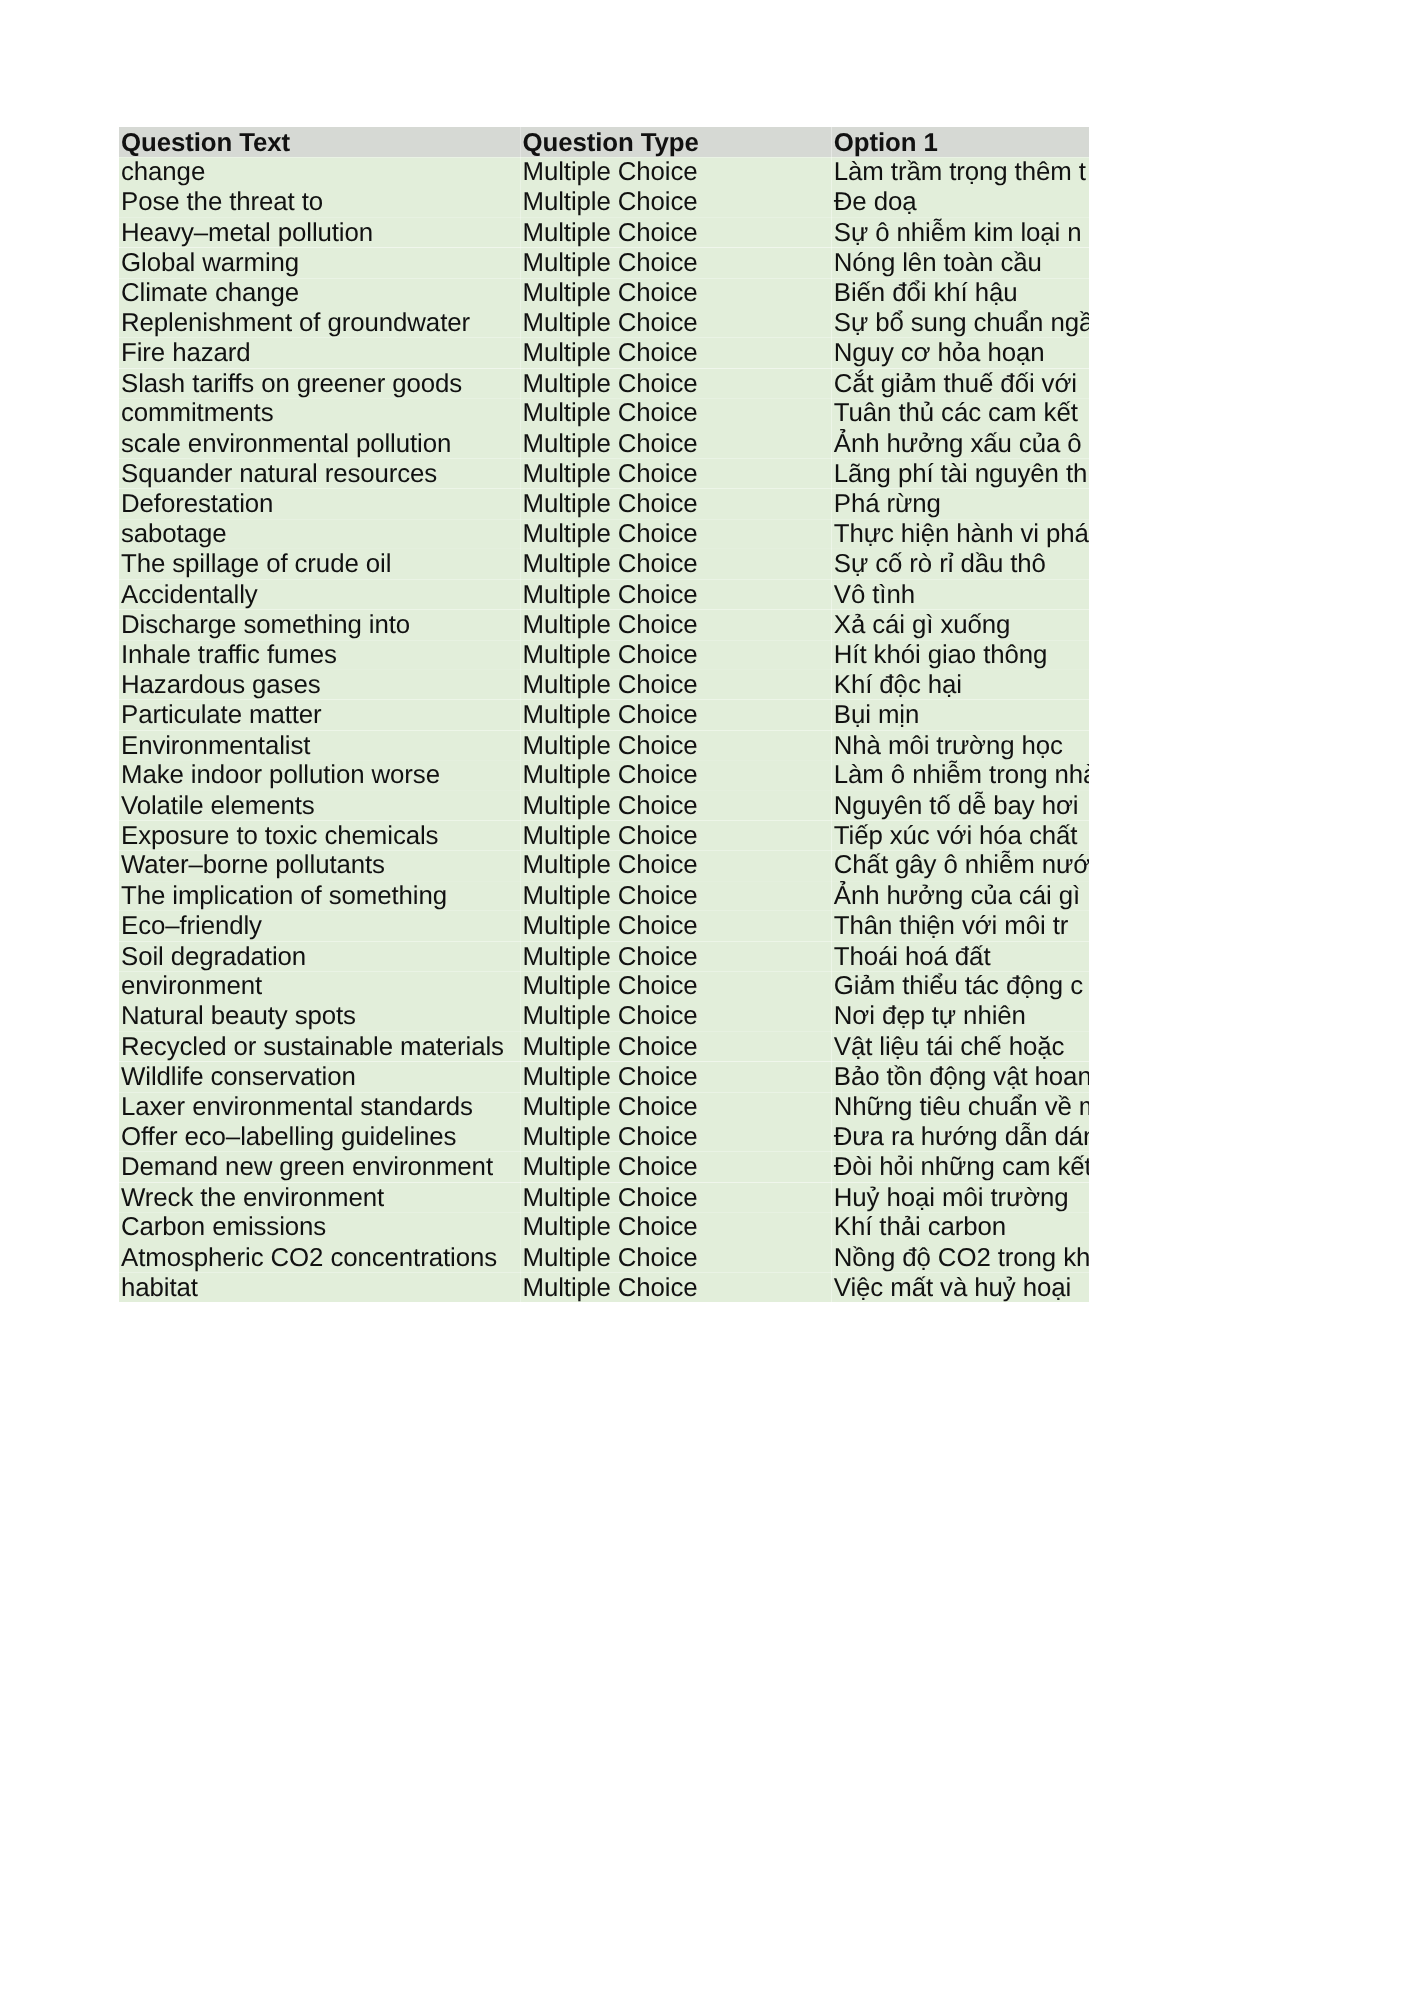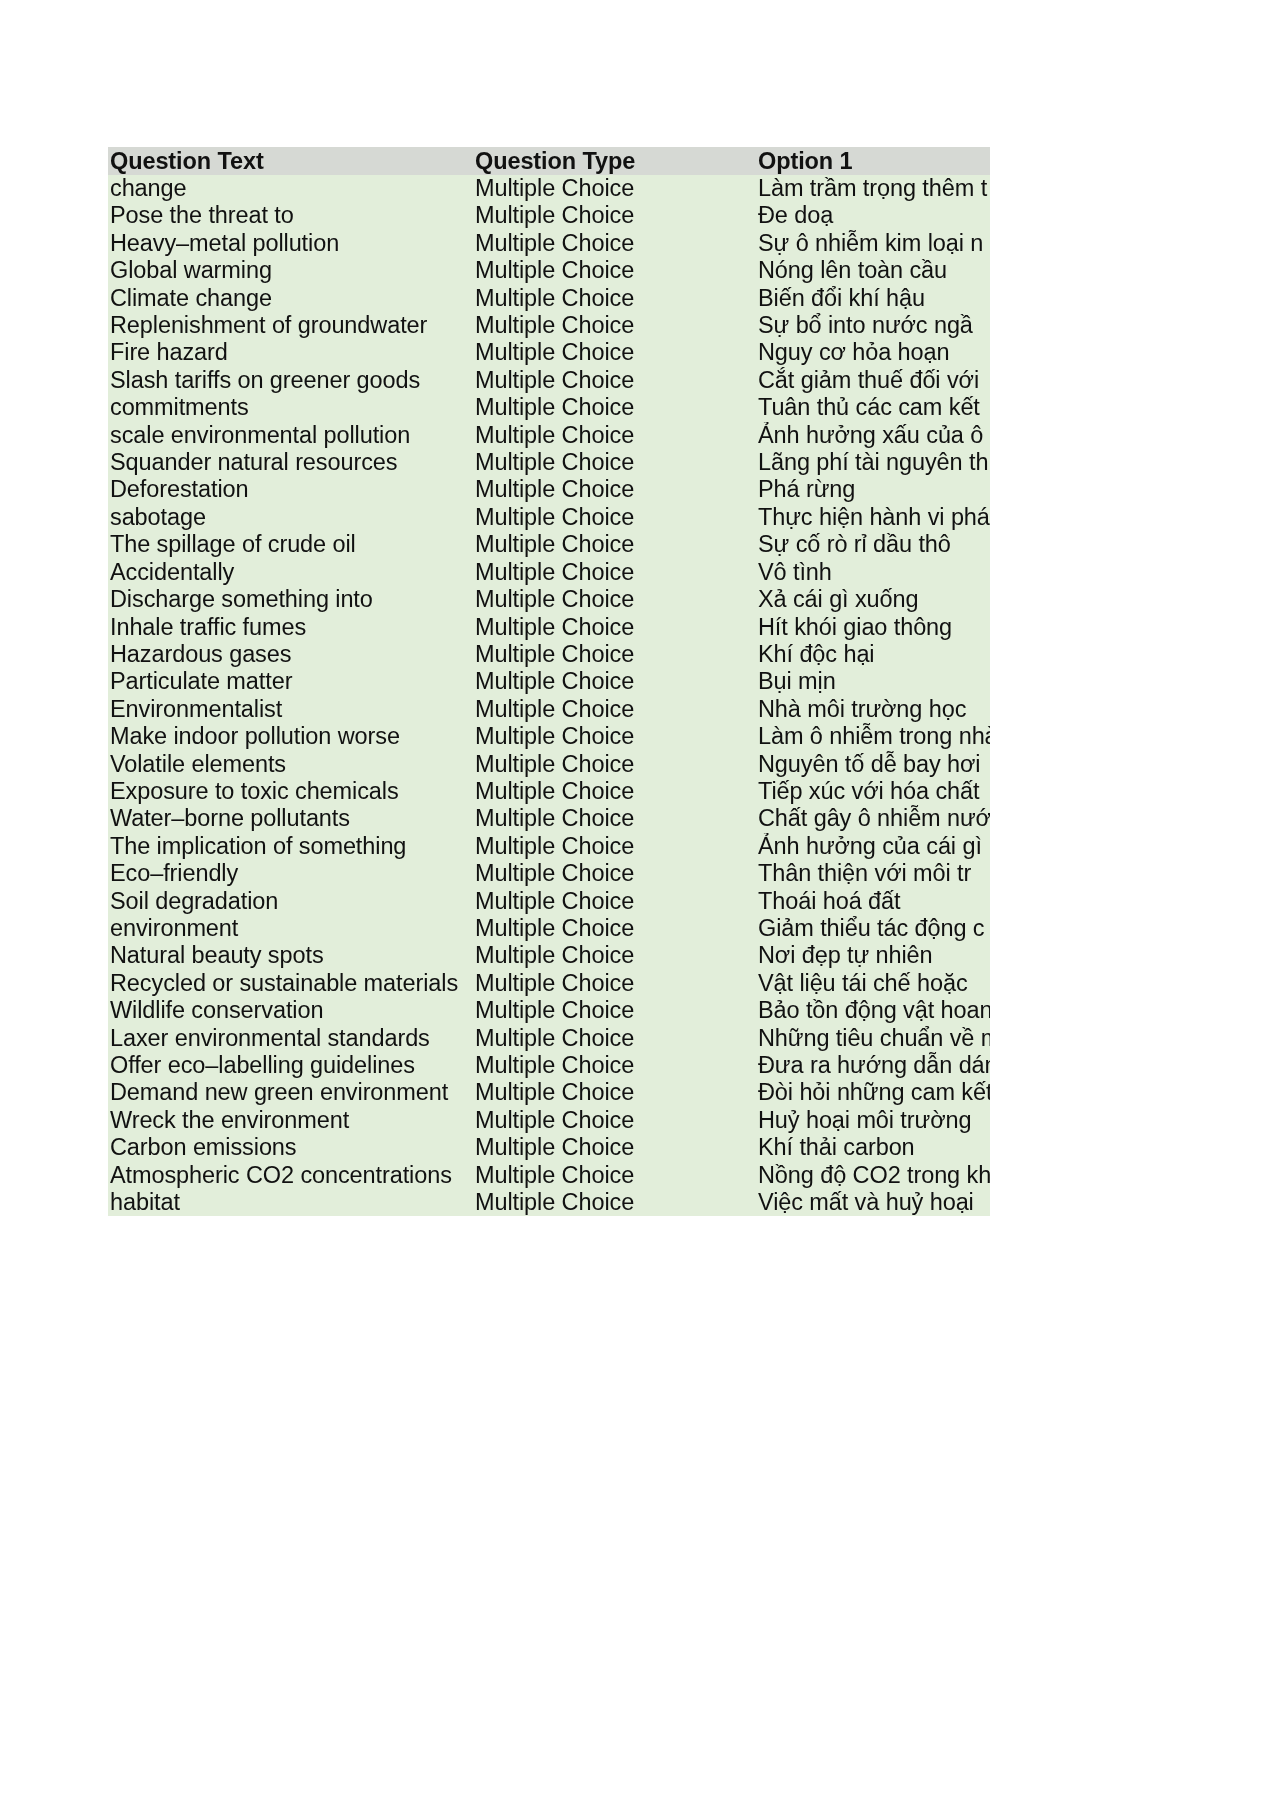--- a/index.html
+++ b/index.html
@@ -18,21 +18,20 @@
     .sheet {
       position: absolute;
       left: 108px;
       top: 115px;
       width: 882px;
     }
     table {
       border-collapse: collapse;
       table-layout: fixed;
       width: 882px;
-      margin-top: 32px;
     }
     col.c1 { width: 365px; }
     col.c2 { width: 283px; }
     col.c3 { width: 234px; }
     th, td {
       padding: 0 0 0 2px;
       white-space: nowrap;
       overflow: hidden;
       text-overflow: clip;
       text-align: left;
@@ -91,21 +90,21 @@
           <td>Nóng lên toàn cầu</td>
         </tr>
         <tr>
           <td>Climate change</td>
           <td>Multiple Choice</td>
           <td>Biến đổi khí hậu</td>
         </tr>
         <tr>
           <td>Replenishment of groundwater</td>
           <td>Multiple Choice</td>
-          <td>Sự bổ into nước ngầ</td>
+          <td>Sự bổ sung chuẩn ngầ</td>
         </tr>
         <tr>
           <td>Fire hazard</td>
           <td>Multiple Choice</td>
           <td>Nguy cơ hỏa hoạn</td>
         </tr>
         <tr>
           <td>Slash tariffs on greener goods</td>
           <td>Multiple Choice</td>
           <td>Cắt giảm thuế đối với</td>

